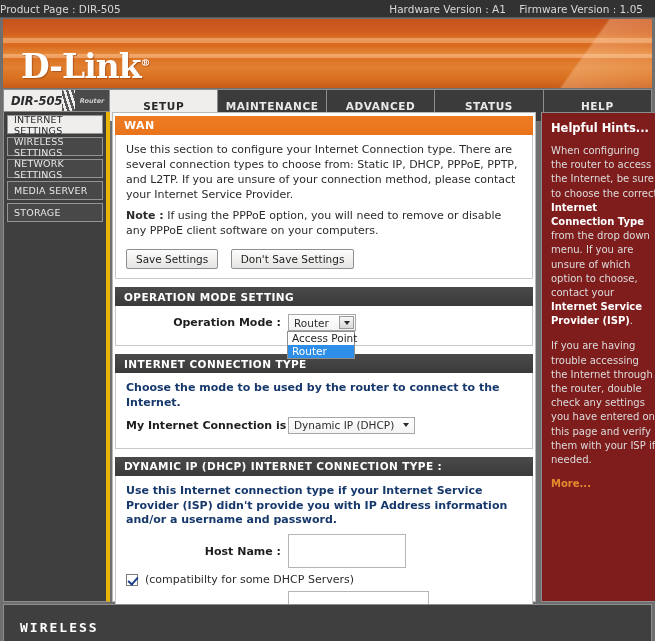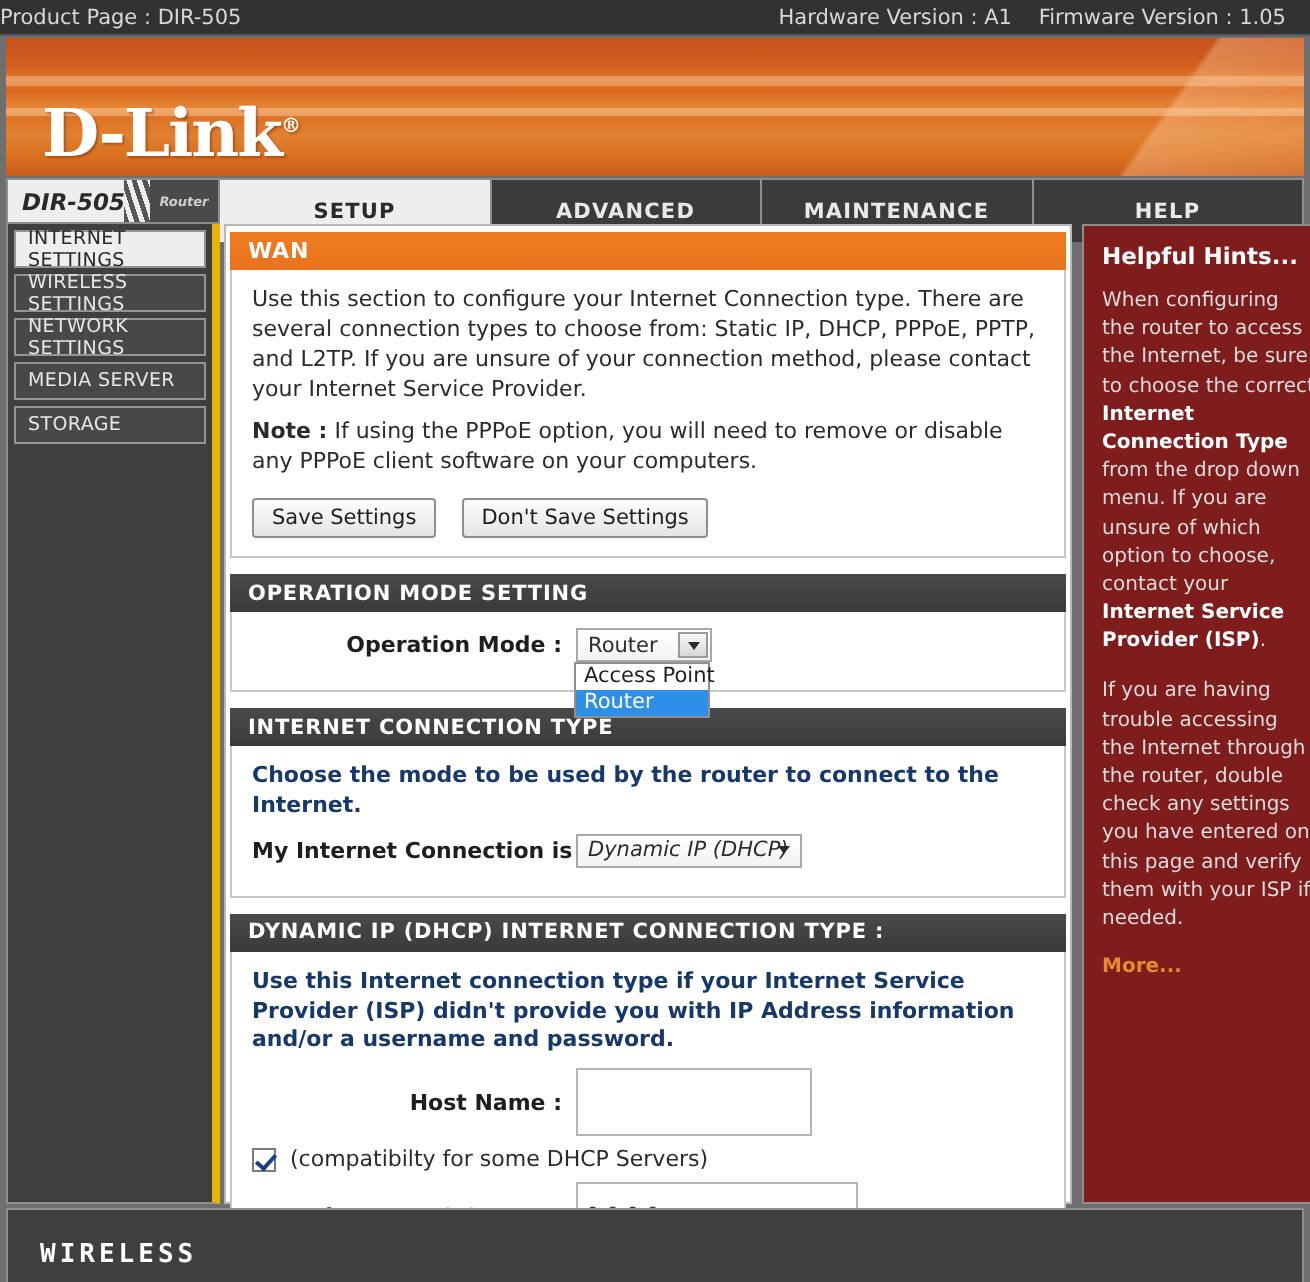--- a/index.html
+++ b/index.html
@@ -249,21 +249,21 @@
     position: relative;
     height: 17px;
     border: 1px solid #a8a8a8;
     background: linear-gradient(180deg,#ffffff 0%, #f3f3f3 100%);
     display: inline-flex; align-items: center;
     font-size: 10.5px; color: #2c2c2c;
     padding-left: 5px;
     cursor: pointer;
   }
   .sel.w-op { width: 68px; }
-  .sel.w-conn { width: 113px; font-style: italic; }
+  .sel.w-conn { width: 127px; }
   .sel .arrowbox {
     position: absolute; right: 1px; top: 1px;
     width: 15px; height: 13px;
     background: linear-gradient(180deg,#f7f7f7 0%, #d8d8d8 100%);
     border: 1px solid #9a9a9a;
     display: flex; align-items: center; justify-content: center;
   }
   .sel.flat .arrowbox {
     background: none; border: none;
   }
@@ -353,24 +353,27 @@
   <div class="navbar">
     <div class="model-badge">
       <div class="mname">DIR-505</div>
       <div class="slashes"></div>
       <div class="rtag">Router</div>
     </div>
     <div class="navtab active">
         <span>SETUP</span>
       </div>
     <div class="navtab">
+        <span>MAINTENANCE</span>
+      </div>
+    <div class="navtab">
         <span>ADVANCED</span>
       </div>
     <div class="navtab">
-        <span>MAINTENANCE</span>
+        <span>STATUS</span>
       </div>
     <div class="navtab">
         <span>HELP</span>
       </div>
   </div>
 
   <div class="sidebar">
     <div class="side-item active">
         <span>INTERNET SETTINGS</span>
       </div>

